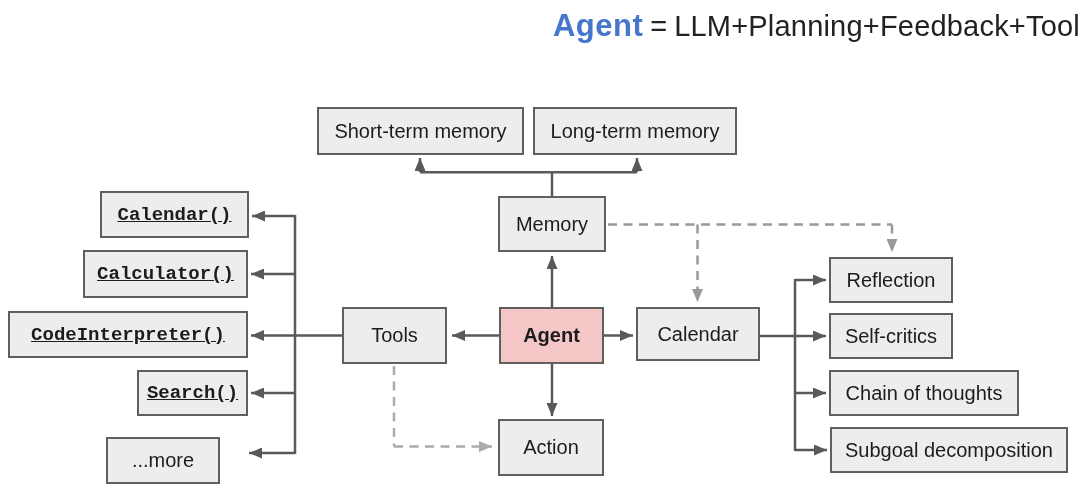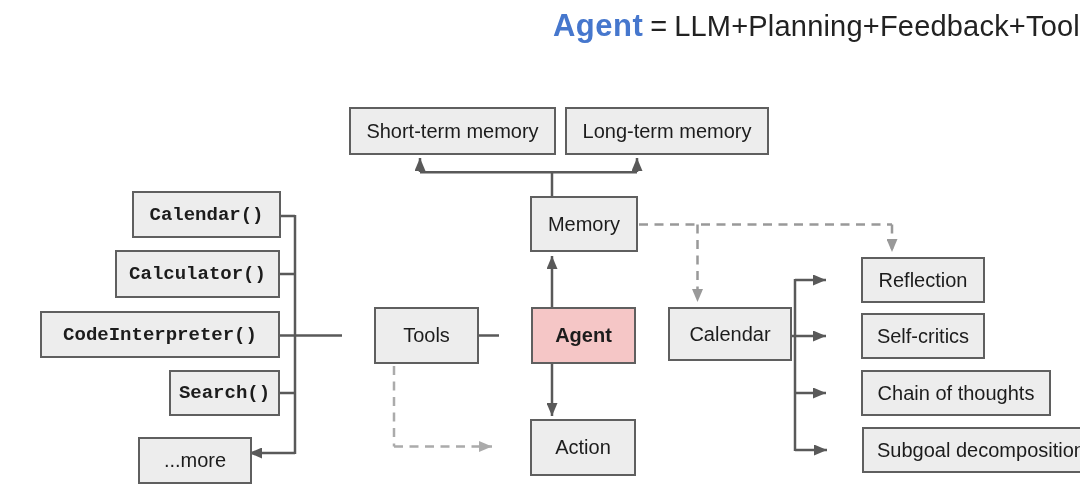--- a/index.html
+++ b/index.html
@@ -24,25 +24,25 @@
   .title .t-term{
     font-weight:bold;font-size:31px;color:var(--accent_blue);
     letter-spacing:0.5px;
   }
   .title .t-eq{font-size:29px;color:#222;margin:0 7px;}
   .title .t-rest{font-size:29px;color:#222;letter-spacing:0.2px;}
   .node{
     position:absolute;box-sizing:border-box;
     background:var(--node_fill);border:2.5px solid var(--node_border);
     display:flex;align-items:center;justify-content:center;
-    font-size:20px;color:var(--text);white-space:nowrap;z-index:2;margin-left:32px;
+    font-size:20px;color:var(--text);white-space:nowrap;z-index:2;
   }
   .node.mono{
     font-family:"Liberation Mono","DejaVu Sans Mono",monospace;
-    font-weight:bold;font-size:19px;
+    font-weight:bold;font-size:19px;text-decoration:underline;
   }
   .node.agent{background:var(--agent_fill);font-weight:bold;}
   svg.wires{position:absolute;top:0;left:0;z-index:1;}
 </style>
 </head>
 <body>
 
 <div class="stage">
 
   <div class="title">

